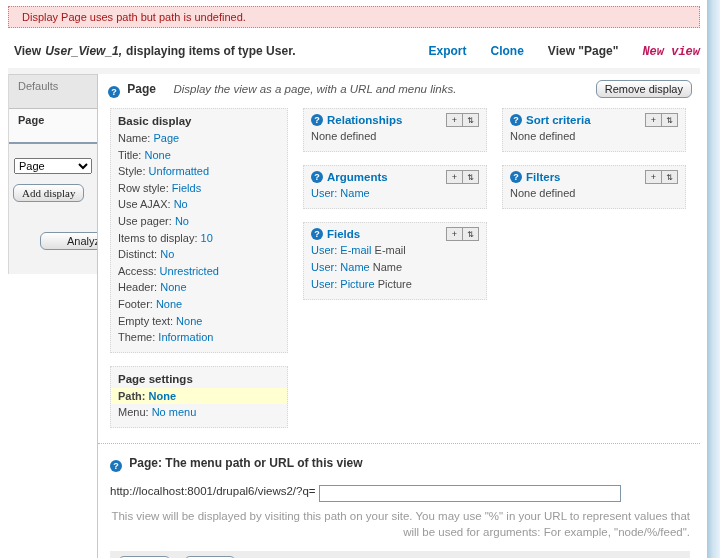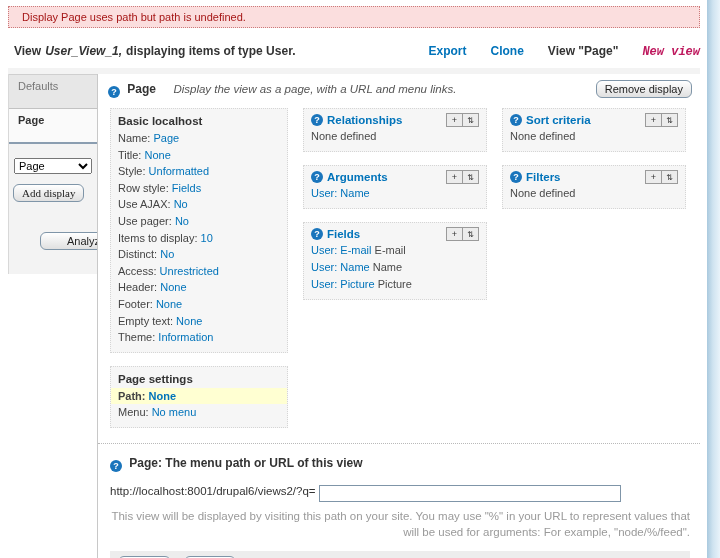--- a/index.html
+++ b/index.html
@@ -182,21 +182,21 @@
         <span class="help-icon">?</span>
         <span class="title">Page</span>
         <span class="desc">Display the view as a page, with a URL and menu links.</span>
         <button class="ui-btn remove-btn">Remove display</button>
       </div>
 
       <div class="columns">
 
         <div class="col1">
           <div class="box dots-light">
-            <div class="box-title">Basic localhost</div>
+            <div class="box-title">Basic display</div>
             <div class="setting-row"><span>Name:</span> <a href="#">Page</a></div>
             <div class="setting-row"><span>Title:</span> <a href="#">None</a></div>
             <div class="setting-row"><span>Style:</span> <a href="#">Unformatted</a></div>
             <div class="setting-row"><span>Row style:</span> <a href="#">Fields</a></div>
             <div class="setting-row"><span>Use AJAX:</span> <a href="#">No</a></div>
             <div class="setting-row"><span>Use pager:</span> <a href="#">No</a></div>
             <div class="setting-row"><span>Items to display:</span> <a href="#">10</a></div>
             <div class="setting-row"><span>Distinct:</span> <a href="#">No</a></div>
             <div class="setting-row"><span>Access:</span> <a href="#">Unrestricted</a></div>
             <div class="setting-row"><span>Header:</span> <a href="#">None</a></div>

